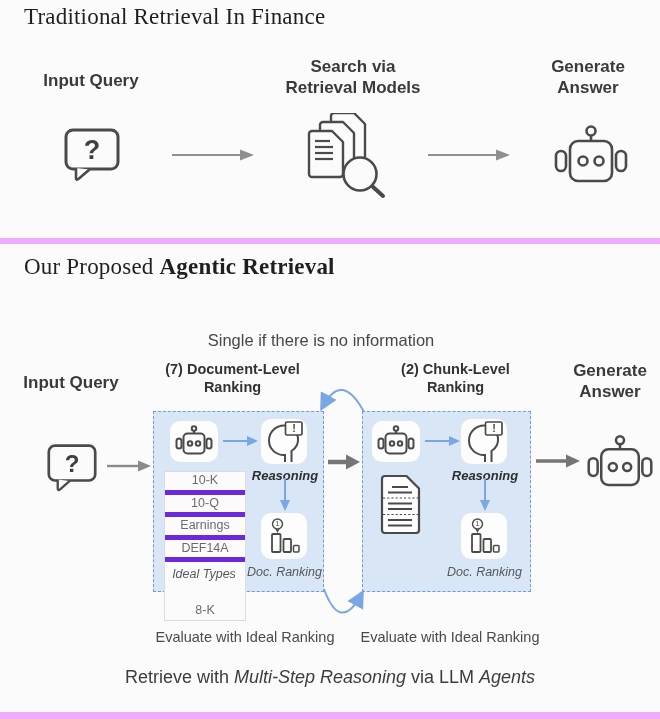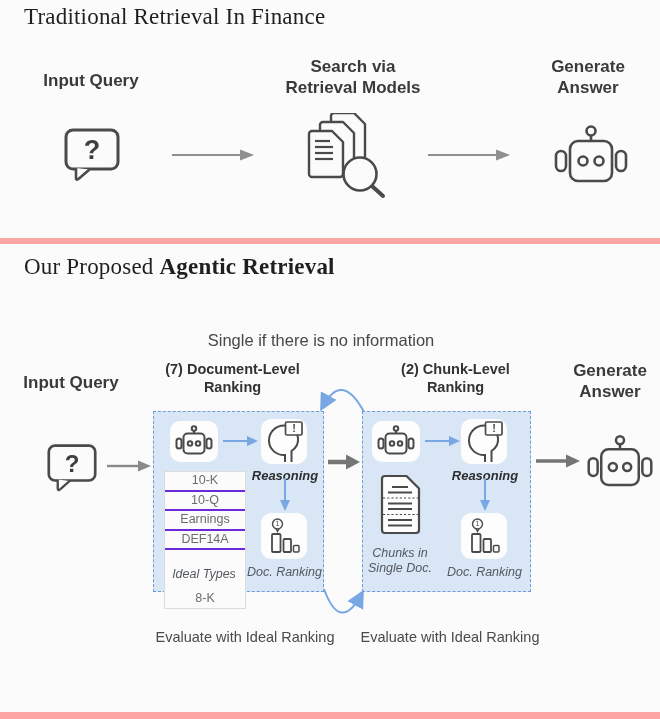--- a/index.html
+++ b/index.html
@@ -1,33 +1,33 @@
 <!DOCTYPE html>
 <html><head>
 <meta charset="utf-8">
 <style>
   html,body{margin:0;padding:0;}
-  .page{position:relative;width:660px;height:719px;background:#fca5a5;
+  .page{position:relative;width:660px;height:719px;background:#f0abfc;
         font-family:"Liberation Sans",sans-serif;overflow:hidden;}
   .card{position:absolute;left:0;width:660px;background:#fbfbfb;}
   .card1{top:0;height:238px;}
   .card2{top:244px;height:468px;}
   .abs{position:absolute;}
   .serif-title{font-family:"Liberation Serif","DejaVu Serif",serif;font-size:23px;color:#1f1f1f;letter-spacing:.2px;}
   .step-label{font-size:17px;font-weight:bold;color:#3a3a3a;text-align:center;line-height:21px;}
   .stage-label{font-size:14.5px;font-weight:bold;color:#333;text-align:center;line-height:18px;}
   .plain-label{font-size:16.5px;color:#474747;text-align:center;}
   .eval-label{font-size:14.5px;color:#4a4a4a;text-align:center;}
   .footer-label{font-size:18px;color:#3d3d3d;text-align:center;}
   .caption{font-size:12.5px;font-style:italic;color:#545960;text-align:center;line-height:15px;}
   .reason-label{font-size:13px;font-style:italic;font-weight:bold;color:#2e2e2e;text-align:center;}
   .agent-box{position:absolute;background:#d9e6f5;border:1.6px dashed #6d9dd6;box-sizing:border-box;}
   .chip{position:absolute;background:#fdfdfd;border-radius:10px;display:flex;align-items:center;justify-content:center;}
   .filing-list{position:absolute;background:#fbfbfb;border:1px solid #dcdcdc;}
-  .filing-row{height:17.6px;line-height:17.6px;border-bottom:2px solid #6d28d9;
+  .filing-row{height:17.6px;line-height:17.6px;border-bottom:5px solid #6d28d9;
               font-size:12.5px;color:#6b6b6b;text-align:center;background:#fbfbfb;}
   .filing-row:last-child{border-bottom:none;margin-top:40px;}
   svg{display:block;}
 </style>
 </head>
 <body>
 
 <div class="page">
 
   <div class="card card1"></div>
@@ -233,24 +233,20 @@
       <line x1="11" y1="29.5" x2="35" y2="29.5"></line>
       <line x1="11" y1="35" x2="35" y2="35"></line>
       <line x1="11" y1="46" x2="35" y2="46"></line>
       <line x1="11" y1="51.5" x2="35" y2="51.5"></line>
     </g>
     <g stroke="#4a4a4a" stroke-width="1" stroke-dasharray="2.2,2">
       <line x1="6" y1="24" x2="41" y2="24"></line>
       <line x1="6" y1="40.5" x2="41" y2="40.5"></line>
     </g>
   </svg>
-  <div class="abs caption" style="left:355px;top:546px;width:90px;">
-    <div>Chunks in</div>
-    <div>Single Doc.</div>
-  </div>
 
   <svg class="abs" style="left:478px;top:478px;" width="14" height="33" viewBox="0 0 14 33">
     <line x1="7" y1="0" x2="7" y2="23" stroke="#79a7e3" stroke-width="2"></line>
     <polygon points="2,22 12,22 7,33" fill="#79a7e3"></polygon>
   </svg>
 
   <div class="chip" style="left:461px;top:513px;width:46px;height:46px;">
     <svg width="32" height="37" viewBox="0 0 32 37">
       <circle cx="9.5" cy="6" r="5" fill="none" stroke="#4a4a4a" stroke-width="1.4"></circle>
       <text x="9.5" y="8.4" text-anchor="middle" font-family="Liberation Sans,sans-serif" font-size="7" fill="#4a4a4a">1</text>
@@ -284,14 +280,15 @@
       <marker id="mb2" markerWidth="9" markerHeight="9" refX="6" refY="4.5" orient="auto">
         <path d="M0,0 L9,4.5 L0,9 z" fill="#79a7e3"></path>
       </marker>
     </defs>
     <path d="M12,2 Q28,46 49,8" fill="none" stroke="#79a7e3" stroke-width="2" marker-end="url(#mb2)"></path>
   </svg>
 
   <div class="abs eval-label" style="left:150px;top:629px;width:190px;">Evaluate with Ideal Ranking</div>
   <div class="abs eval-label" style="left:355px;top:629px;width:190px;">Evaluate with Ideal Ranking</div>
 
+  <div class="abs footer-label" style="left:0;top:667px;width:660px;"><span>Retrieve with </span><i>Multi-Step Reasoning</i><span> via LLM </span><i>Agents</i></div>
 
 </div>
 
 </body></html>

